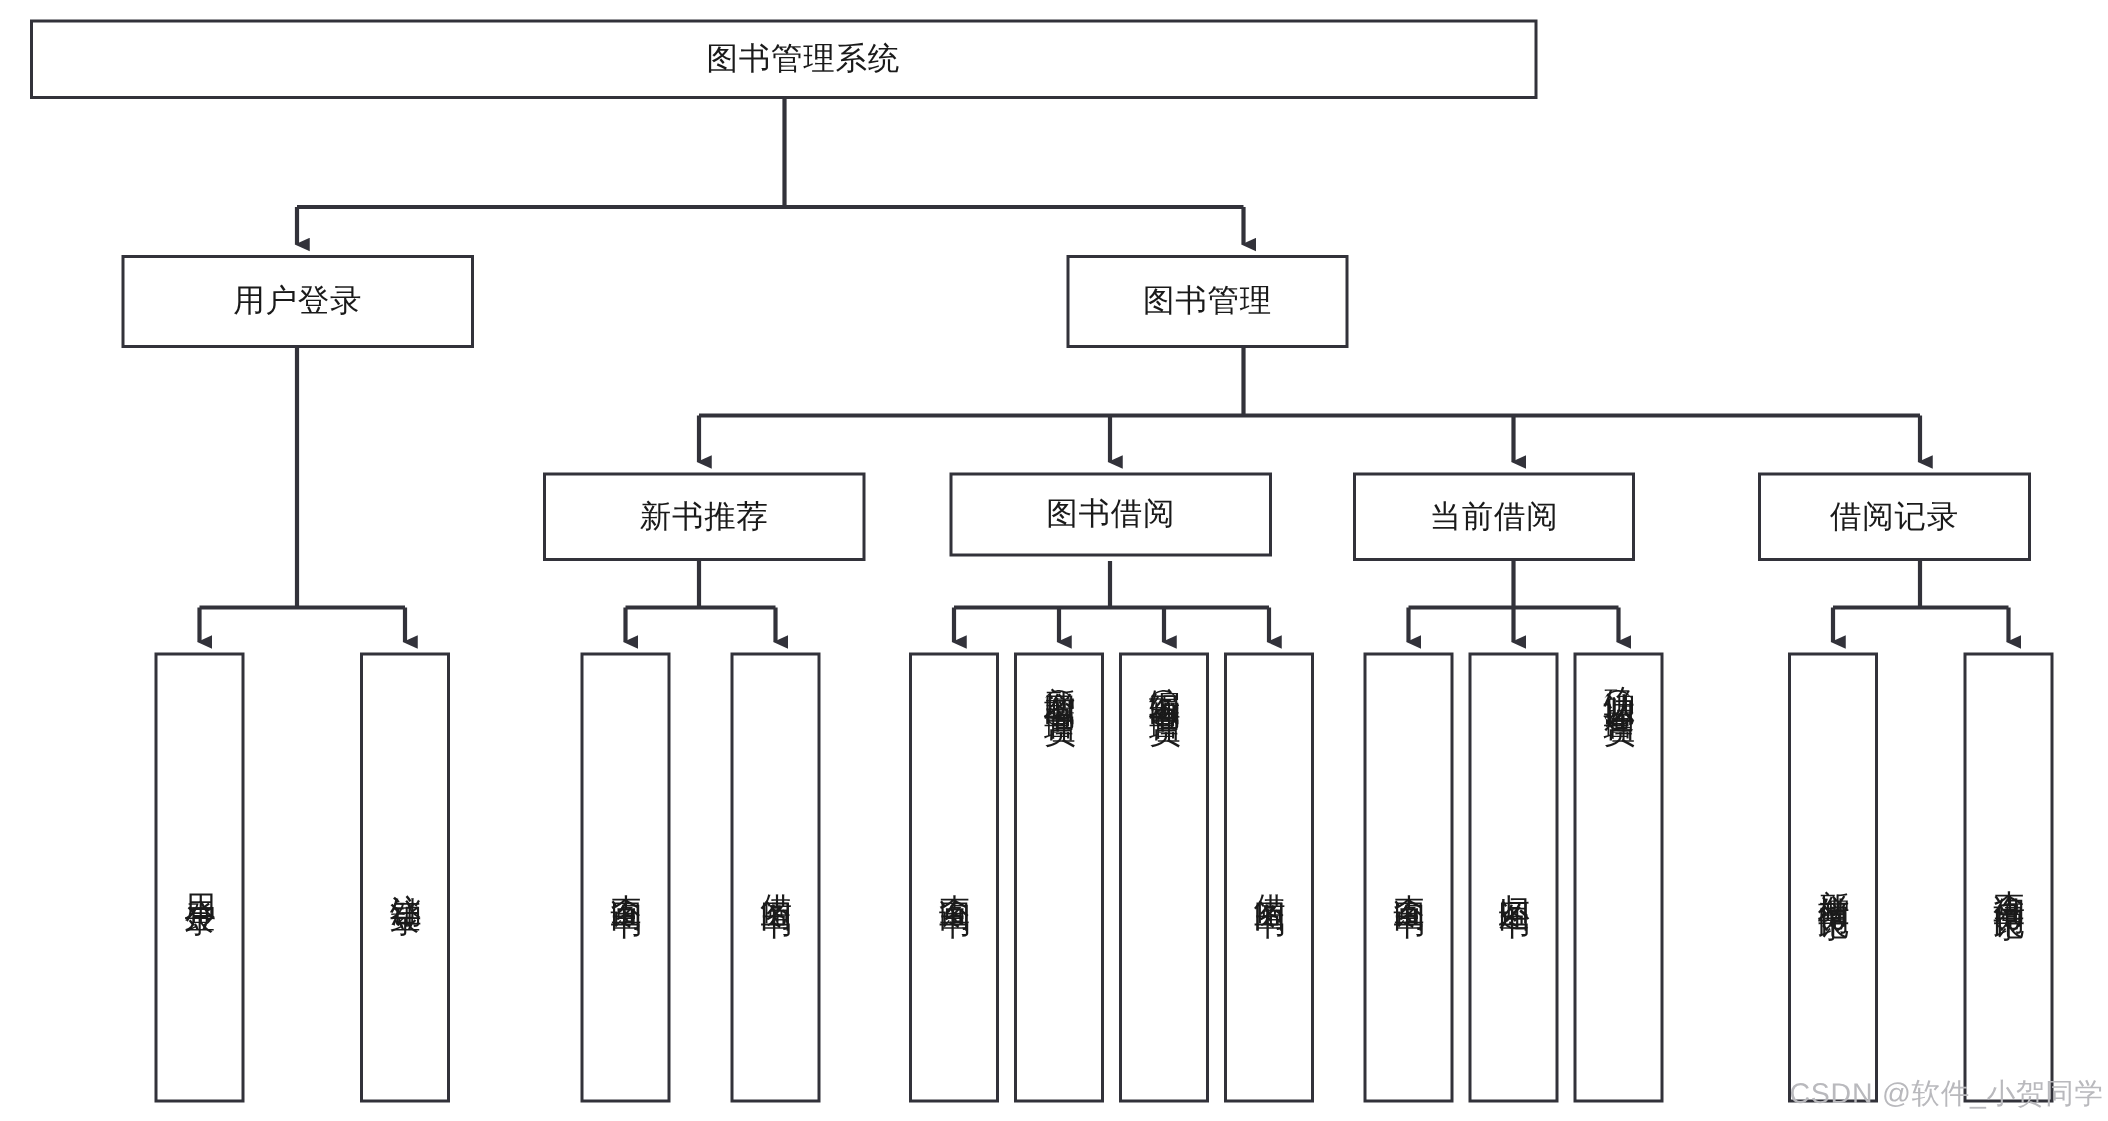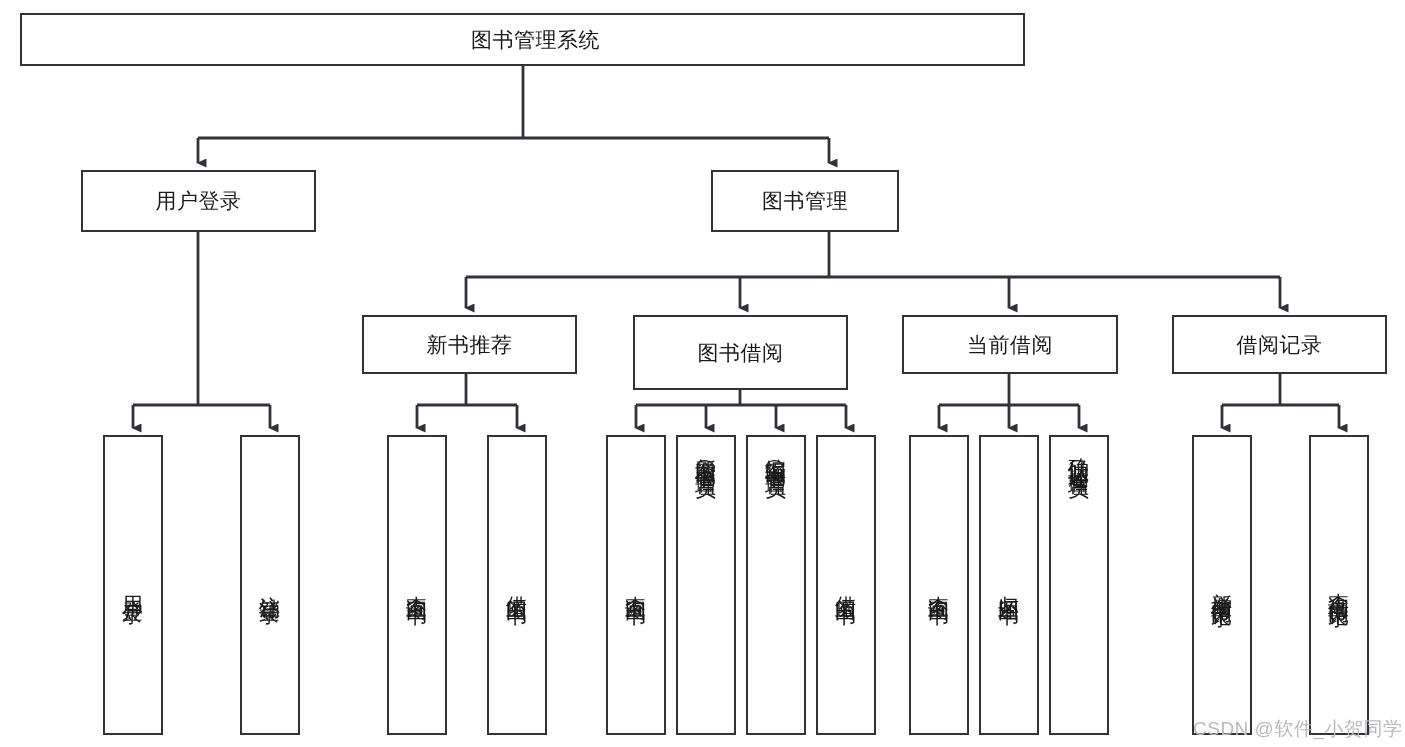--- a/index.html
+++ b/index.html
@@ -141,29 +141,29 @@
   </div>
 
   <div class="node" style="left:711px; top:170px; width:188px; height:62px;">
     <span class="node-label">图书管理</span>
   </div>
 
   <div class="node" style="left:362px; top:315px; width:215px; height:59px;justify-content:center;">
     <span class="node-label">新书推荐</span>
   </div>
 
-  <div class="node" style="left:633px; top:315px; width:215px; height:75px;">
+  <div class="node" style="left:633px; top:315px; width:215px; height:56px;">
     <span class="node-label">图书借阅</span>
   </div>
 
-  <div class="node" style="left:902px; top:315px; width:216px; height:59px;">
+  <div class="node" style="left:902px; top:315px; width:188px; height:59px;">
     <span class="node-label">当前借阅</span>
   </div>
 
-  <div class="node" style="left:1172px; top:315px; width:215px; height:59px;">
+  <div class="node" style="left:1172px; top:315px; width:182px; height:59px;">
     <span class="node-label">借阅记录</span>
   </div>
 
   <div class="node leaf" style="left:103px; top:435px; width:60px; height:300px;">
     <span class="leaf-inner">
       <span class="node-label">用户登录</span>
     </span>
   </div>
 
   <div class="node leaf" style="left:240px; top:435px; width:60px; height:300px;">

